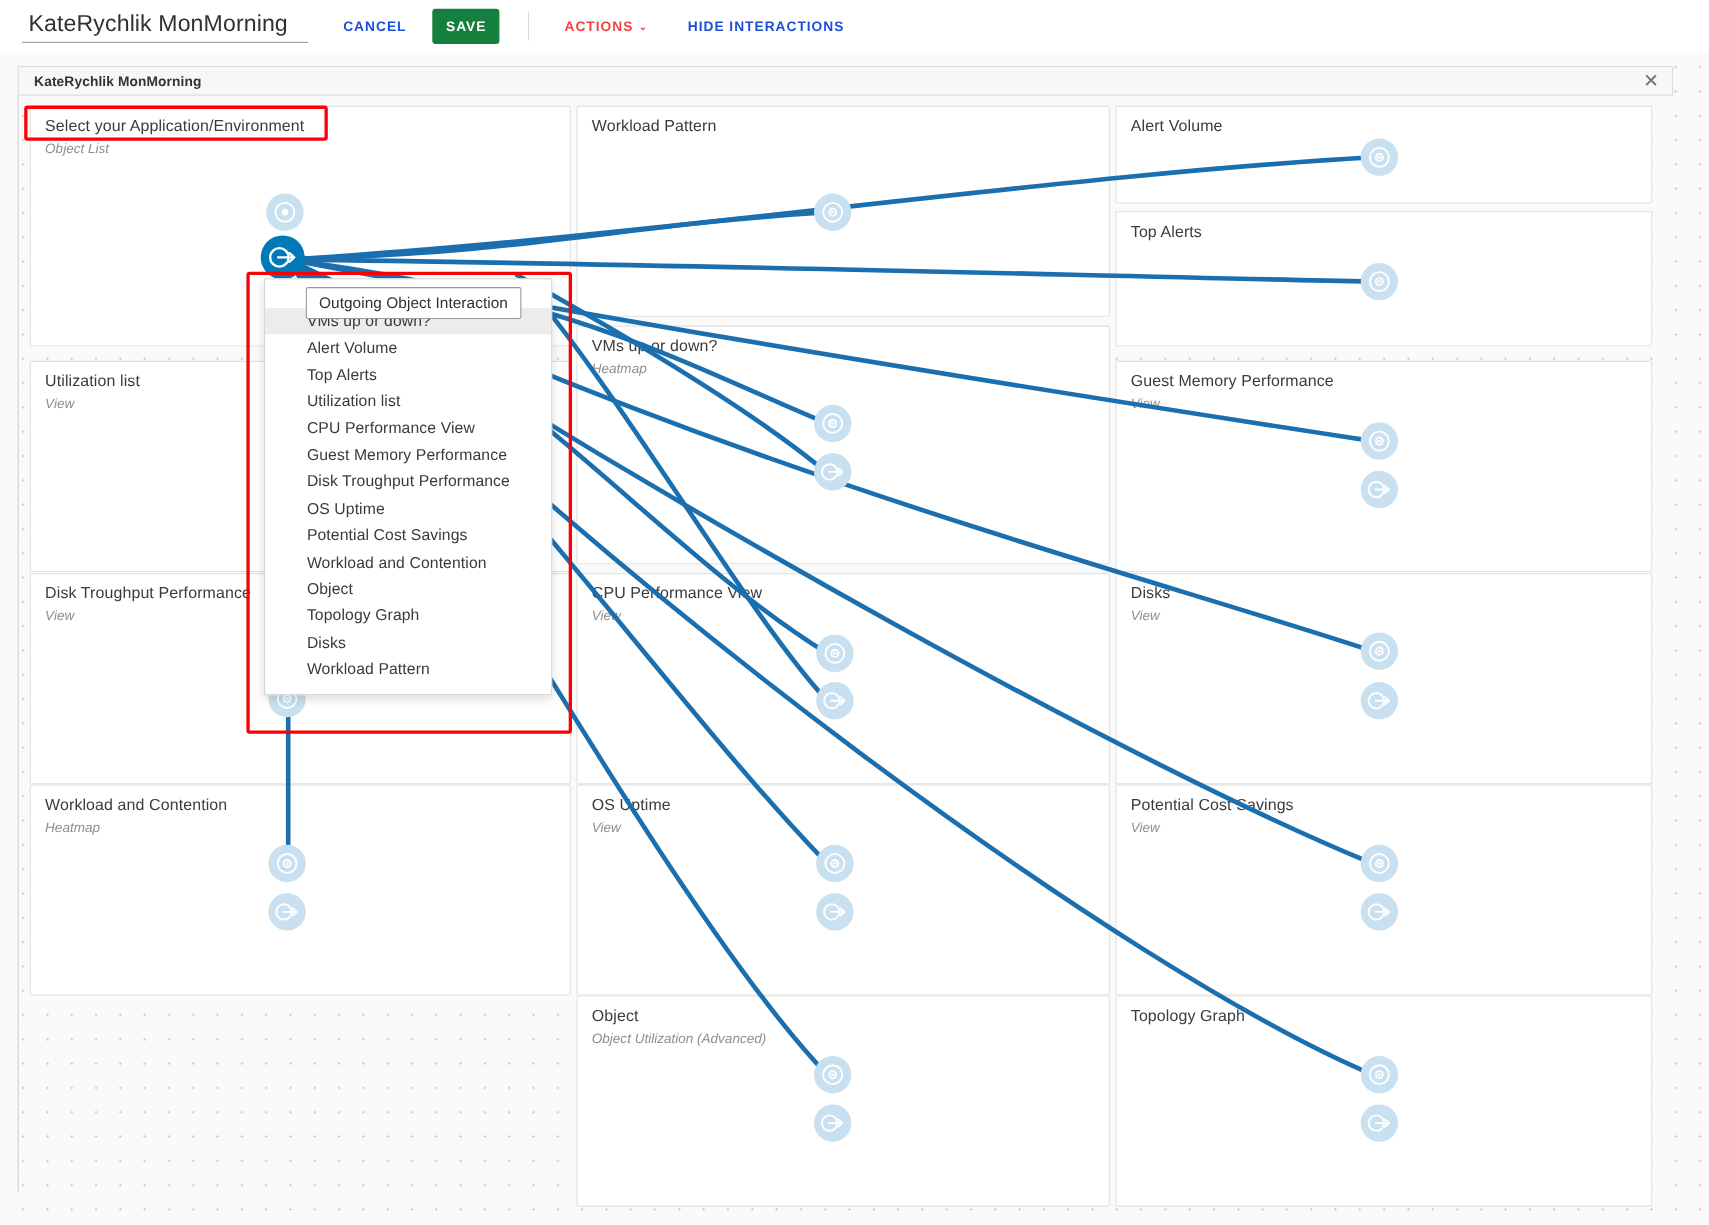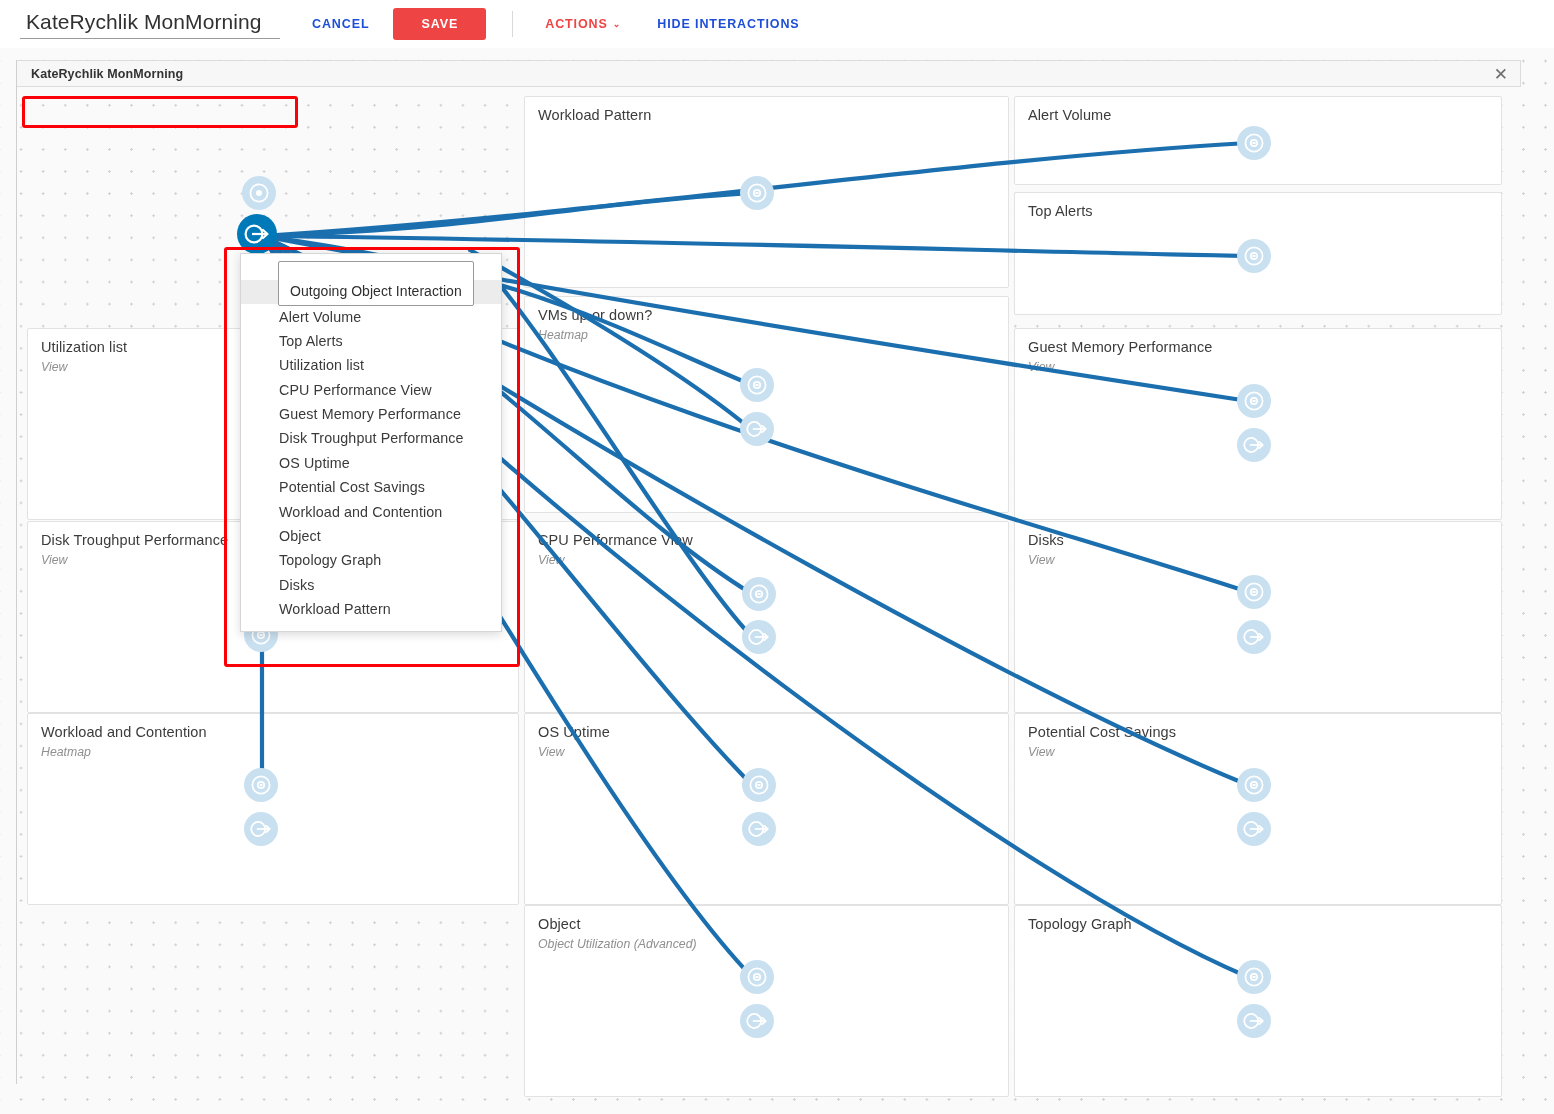--- a/index.html
+++ b/index.html
@@ -28,22 +28,22 @@
     letter-spacing:.1px;
   }
   .tb-btn{
     font-size:12.5px;letter-spacing:.9px;font-weight:700;
     color:#1d4ed8;background:transparent;border:none;
     cursor:pointer;padding:7px 10px;
     font-family:"Liberation Sans", sans-serif;
   }
   #cancel-btn{margin-left:22px;}
   #save-btn{
-    background:#ef4444;color:#ffffff;border-radius:3px;
-    padding:9px 28px;margin-left:14px;
+    background:#15803d;color:#ffffff;border-radius:3px;
+    padding:9px 12px;margin-left:14px;
     font-size:12.5px;letter-spacing:.9px;font-weight:700;
     border:none;cursor:pointer;
     font-family:"Liberation Sans", sans-serif;
   }
   .tb-sep{width:1px;height:26px;background:#d9d9d9;margin:0 22px 0 26px;}
   #actions-btn{color:#ef4444;cursor:default;}
   #hide-interactions-btn{margin-left:16px;}
   #select-dashboard-btn{margin-left:26px;}
   .caret{font-size:9px;margin-left:5px;display:inline-block;transform:translateY(-1px);}
 
@@ -124,21 +124,21 @@
   .menu-item{
     font-size:14.3px;color:#3a3a3a;
     padding:4.2px 0 4.2px 38px;
     white-space:nowrap;cursor:pointer;letter-spacing:.1px;
   }
   .menu-item.selected{background:#ececec;}
   #menu-spacer{height:20px;}
   #tooltip{
     position:absolute;left:278px;top:261px;
     background:#ffffff;border:1px solid #999999;border-radius:2px;
-    padding:21px 11px 6px 11px;
+    padding:5px 11px 6px 11px;
     font-size:14px;color:#2f2f2f;white-space:nowrap;
     z-index:90;letter-spacing:.05px;
   }
 </style>
 </head>
 <body>
 
 <div id="toolbar">
   <div id="dash-title">KateRychlik MonMorning</div>
   <button class="tb-btn" id="cancel-btn">CANCEL</button>
@@ -153,20 +153,24 @@
 <div id="canvas"></div>
 
 <div id="panel">
   <div id="panel-header">
     <span id="panel-header-title">KateRychlik MonMorning</span>
     <span id="panel-close">✕</span>
   </div>
 
   <div id="grid">
 
+    <div class="widget" style="left:10px;top:9px;width:492px;height:219px;">
+      <div class="w-title">Select your Application/Environment</div>
+      <div class="w-sub">Object List</div>
+    </div>
     <div class="widget" style="left:10px;top:241px;width:492px;height:192px;">
       <div class="w-title">Utilization list</div>
       <div class="w-sub">View</div>
     </div>
     <div class="widget" style="left:10px;top:434px;width:492px;height:192px;">
       <div class="w-title">Disk Troughput Performance</div>
       <div class="w-sub">View</div>
     </div>
     <div class="widget" style="left:10px;top:626px;width:492px;height:192px;">
       <div class="w-title">Workload and Contention</div>

